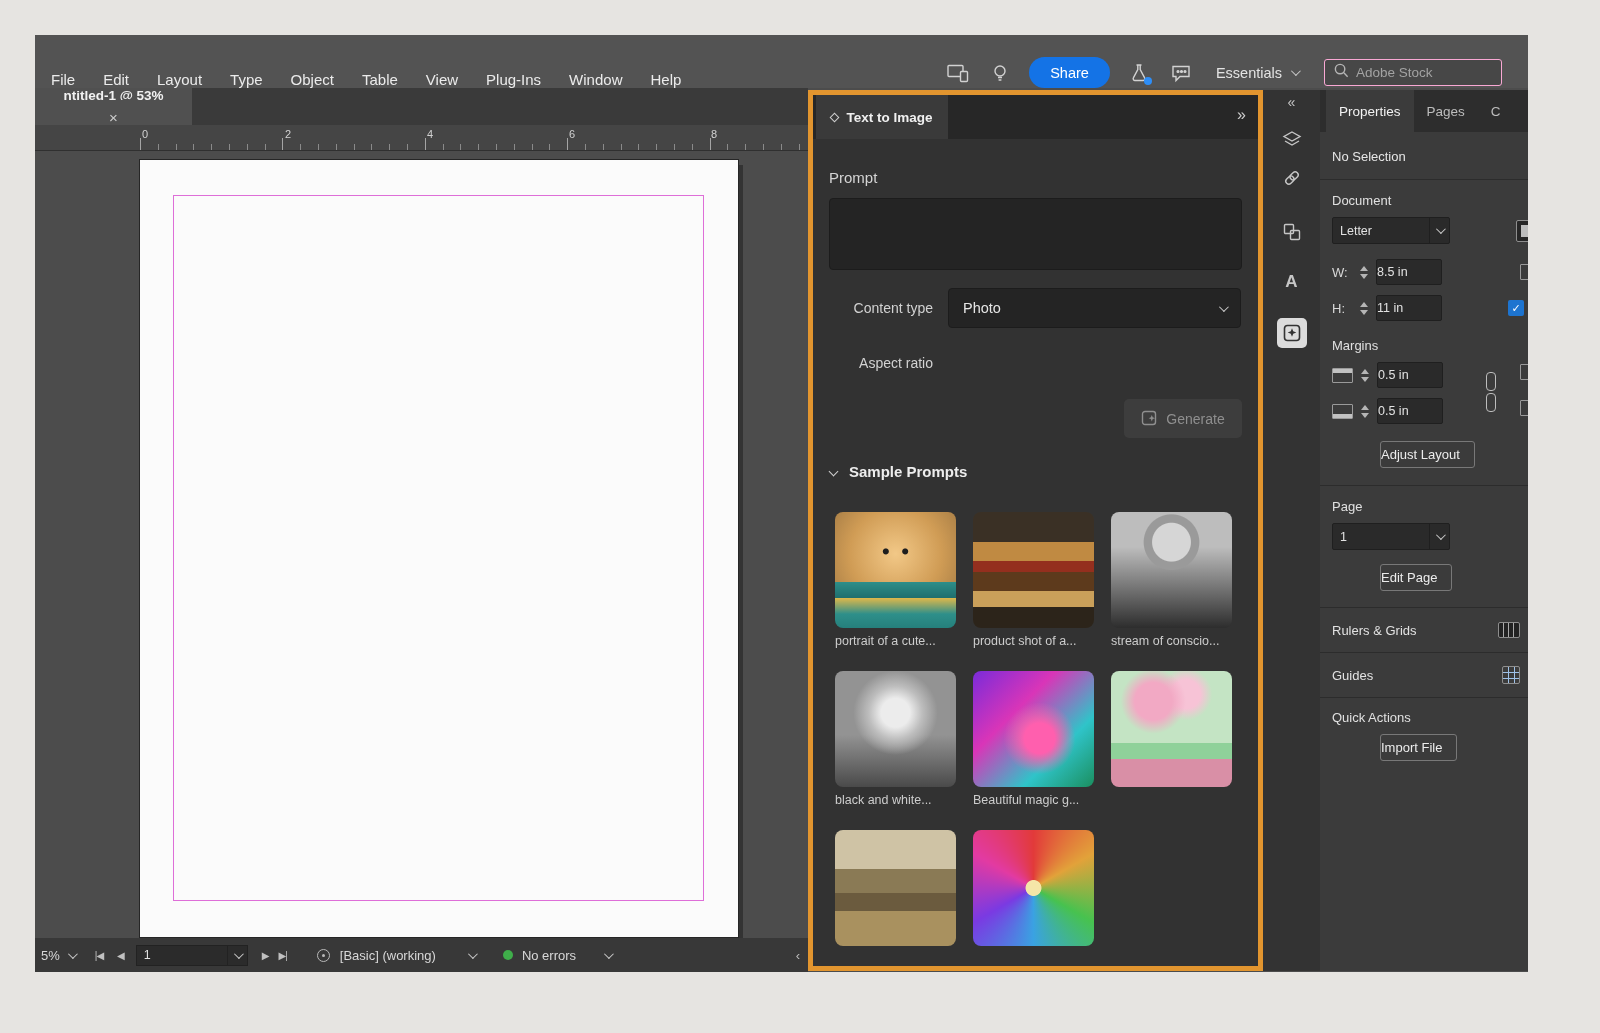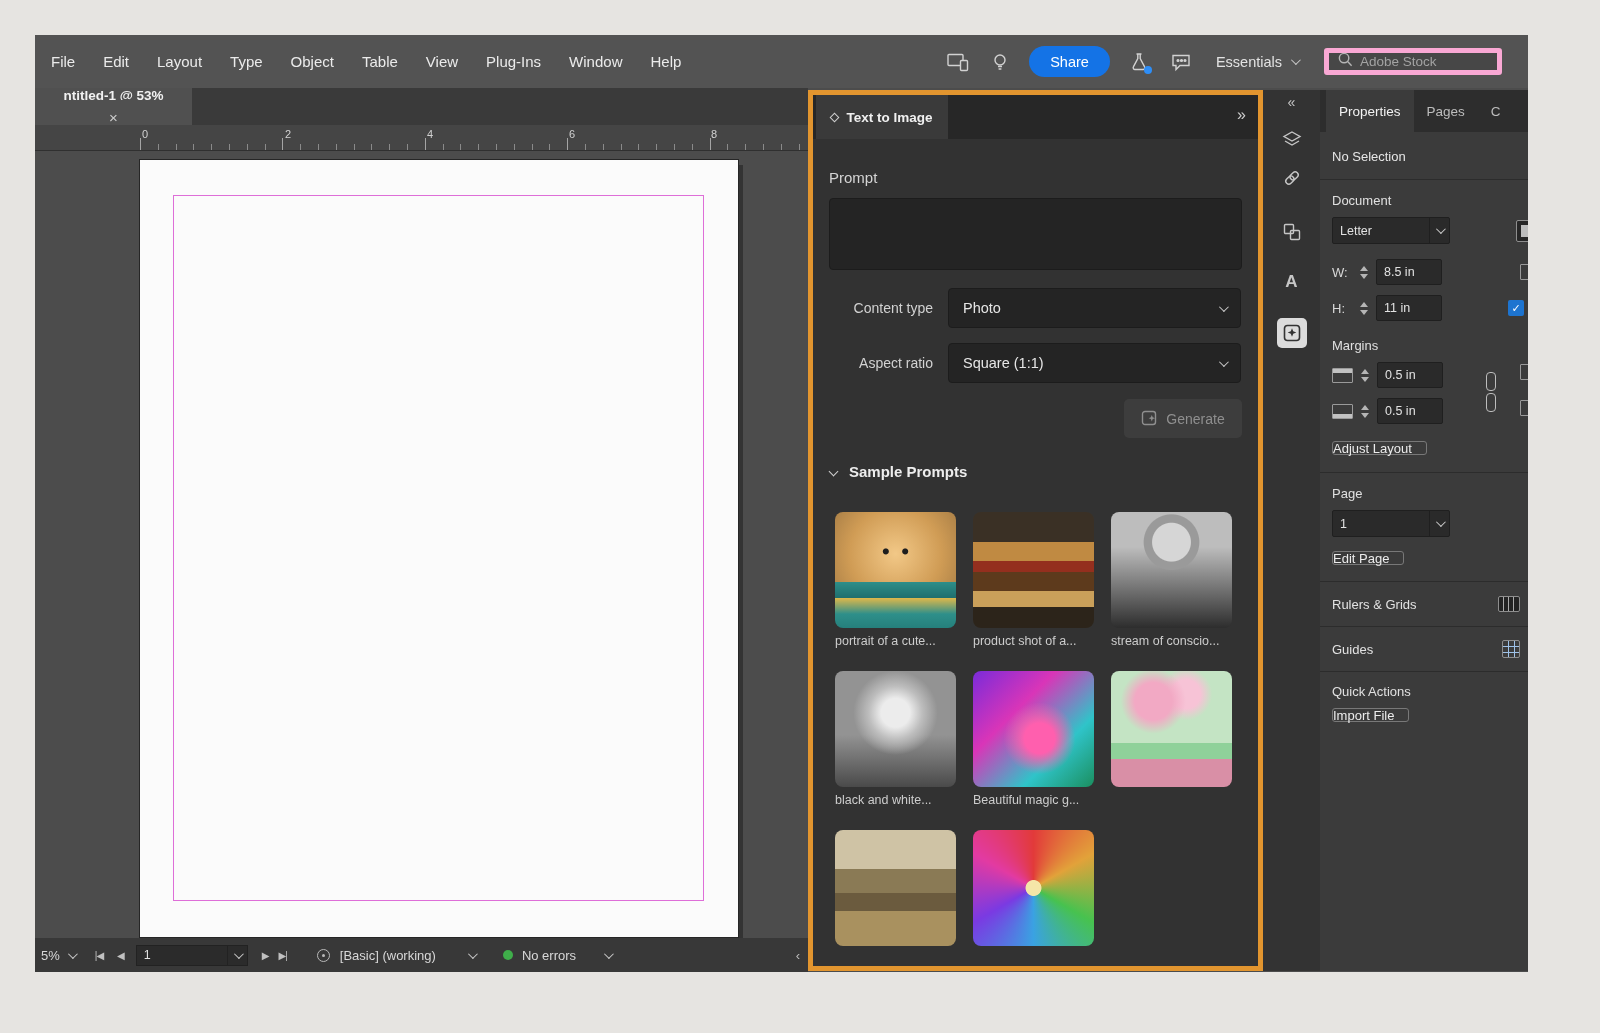--- a/index.html
+++ b/index.html
@@ -1,31 +1,31 @@
 <!DOCTYPE html>
 <html><head>
 <meta charset="utf-8">
 <style>
   * { box-sizing: border-box; margin: 0; padding: 0; }
   body { font-family: "Liberation Sans", "DejaVu Sans", sans-serif; }
   .stage { position: relative; width: 1600px; height: 1033px; background: #e6e4e1; overflow: hidden; }
   .app { position: absolute; left: 35px; top: 35px; width: 1493px; height: 937px; background: #4c4c4c; overflow: hidden; }
 
   
-  .menubar { position: absolute; left: 0; top: 0; width: 100%; height: 53px; background: #535353; display: flex; align-items: center; }
+  .menubar { position: absolute; left: 0; top: 0; width: 100%; height: 53px; background: #535353; display: flex; align-items: flex-end; }
   .menus { display: flex; align-items: center; padding-left: 2px; }
   .menu-item { padding: 0 14px; font-size: 15px; color: #ebebeb; cursor: default; }
   .menubar-right { margin-left: auto; display: flex; align-items: center; gap: 16px; padding-right: 26px; }
   .tool-icon { display: inline-flex; align-items: center; justify-content: center; width: 26px; height: 26px; position: relative; }
   .tool-icon svg { stroke: #d2d2d2; fill: none; stroke-width: 1.4; }
   .share-btn { border: none; background: #1473e6; color: #fff; font-size: 14.5px; height: 31px; padding: 0 21px; border-radius: 16px; font-family: inherit; }
   .notif-dot { position: absolute; right: 0px; bottom: 1px; width: 8px; height: 8px; border-radius: 50%; background: #2e8ef7; }
   .workspace { display: flex; align-items: center; gap: 9px; color: #e3e3e3; font-size: 14.5px; margin-left: 6px; }
   .chev { width: 7px; height: 7px; border-right: 1.6px solid #c9c9c9; border-bottom: 1.6px solid #c9c9c9; transform: rotate(45deg) translateY(-2px); display: inline-block; }
-  .stock-search { width: 178px; height: 27px; background: #474747; border: 5px solid #f9a8d4; border-radius: 3px; display: flex; align-items: center; padding: 0 8px; gap: 6px; margin-left: 10px; }
+  .stock-search { width: 178px; height: 27px; background: #474747; border: 1px solid #f9a8d4; border-radius: 3px; display: flex; align-items: center; padding: 0 8px; gap: 6px; margin-left: 10px; }
   .stock-search svg { stroke: #b5b5b5; fill: none; stroke-width: 1.5; }
   .stock-search input { flex: 1; min-width: 0; background: transparent; border: none; outline: none; color: #cfcfcf; font-size: 13.5px; font-family: inherit; }
   .stock-search input::placeholder { color: #a3a3a3; }
 
   
   .doc-tabbar { position: absolute; left: 0; top: 53px; width: 773px; height: 37px; background: #3a3a3a; }
   .doc-tab { position: absolute; left: 0; top: 0; height: 100%; width: 157px; background: #505050; display: flex; align-items: center; padding: 0 10px; gap: 10px; flex-direction: column; }
   .doc-title { font-size: 13.5px; font-weight: bold; color: #f1f1f1; white-space: nowrap; overflow: hidden; }
   .tab-close { color: #cccccc; font-size: 15px; line-height: 1; }
 
@@ -117,34 +117,34 @@
   .ptab { display: flex; align-items: center; padding: 16px 13px; font-size: 13.5px; color: #bdbdbd; white-space: nowrap; }
   .ptab.active { background: #3b3b3b; color: #f2f2f2; }
   .props-body { padding-left: 12px; position: relative; }
   .no-sel { margin: 17px 0 15px; color: #e6e6e6; }
   .pdiv { height: 1px; background: #2c2c2c; margin-left: -12px; }
   .sec-label { margin: 13px 0 9px; color: #e0e0e0; }
   .prow { display: flex; align-items: center; gap: 6px; position: relative; }
   .pselect { width: 118px; height: 27px; background: #2a2a2a; border: 1px solid #1f1f1f; display: flex; align-items: center; border-radius: 2px; }
   .pselect .val { flex: 1; padding-left: 7px; font-size: 12.5px; color: #e2e2e2; }
   .pselect .chevbox { width: 20px; height: 100%; border-left: 1px solid #1f1f1f; display: flex; align-items: center; justify-content: center; }
-  .pfield { width: 66px; height: 26px; background: #2a2a2a; border: 1px solid #1f1f1f; border-radius: 2px; display: flex; align-items: center; padding-left: 7px; font-size: 12.5px; color: #e2e2e2; }
+  .pfield { width: 66px; height: 26px; background: #2a2a2a; border: 1px solid #1f1f1f; border-radius: 2px; display: flex; align-items: center; padding-left: 0; font-size: 12.5px; color: #e2e2e2; }
   .dimlabel { width: 20px; color: #d8d8d8; }
   .stepper { display: flex; flex-direction: column; gap: 3px; width: 12px; align-items: center; }
   .tri-up { width: 0; height: 0; border-left: 4px solid transparent; border-right: 4px solid transparent; border-bottom: 5px solid #b5b5b5; }
   .tri-dn { width: 0; height: 0; border-left: 4px solid transparent; border-right: 4px solid transparent; border-top: 5px solid #b5b5b5; }
   .margin-ic { width: 21px; height: 15px; border: 1px solid #9a9a9a; position: relative; border-radius: 1px; }
   .margin-ic.top::after { content:''; position: absolute; left: 0; right: 0; top: 0; height: 4px; background: #c2c2c2; }
   .margin-ic.bottom::after { content:''; position: absolute; left: 0; right: 0; bottom: 0; height: 4px; background: #c2c2c2; }
   .chain-ic { position: absolute; right: 32px; top: 10px; width: 12px; height: 40px; }
   .chain-ic::before, .chain-ic::after { content:''; position: absolute; left: 2px; width: 8px; height: 17px; border: 1.6px solid #bdbdbd; border-radius: 4px; }
   .chain-ic::before { top: 0; } .chain-ic::after { bottom: 0; }
   .cut-ic { position: absolute; width: 20px; height: 16px; border: 1px solid #9a9a9a; border-radius: 1px; background: linear-gradient(90deg, transparent 8px, #9a9a9a 8px 9px, transparent 9px); }
   .blue-check { width: 16px; height: 16px; background: #1d74d0; border-radius: 2px; color: #fff; font-size: 11px; display: flex; align-items: center; justify-content: center; position: absolute; right: 4px; }
-  .wide-btn { height: 14px; border: 1px solid #787878; border-radius: 3px; background: transparent; color: #ececec; font-size: 13px; font-family: inherit; display: flex; align-items: center; justify-content: flex-end; padding-right: 14px; margin-right: -10px; }
+  .wide-btn { height: 27px; border: 1px solid #787878; border-radius: 3px; background: transparent; color: #ececec; font-size: 13px; font-family: inherit; display: flex; align-items: center; justify-content: flex-end; padding-right: 14px; margin-right: -10px; margin-left: 48px; }
   .icon-row { display: flex; align-items: center; justify-content: space-between; height: 44px; padding-right: 8px; }
   .rg-ic { width: 22px; height: 16px; background: #232323; border: 1px solid #8e8e8e; border-radius: 2px;
      background-image: linear-gradient(90deg, transparent 4px, #aaa 4px 5px, transparent 5px 9px, #aaa 9px 10px, transparent 10px 14px, #aaa 14px 15px, transparent 15px); }
   .guides-ic { width: 18px; height: 18px; border: 1px solid #8e8e8e; border-radius: 2px;
      background-image: linear-gradient(90deg, transparent 5px, #9fc2e8 5px 6px, transparent 6px 11px, #9fc2e8 11px 12px, transparent 12px),
                        linear-gradient(180deg, transparent 5px, #9fc2e8 5px 6px, transparent 6px 11px, #9fc2e8 11px 12px, transparent 12px); }
   .doc-setup-ic { position: absolute; right: -10px; width: 22px; height: 22px; background: #262626; border: 1px solid #8e8e8e; border-radius: 2px; }
   .doc-setup-ic::after { content:''; position: absolute; left: 4px; top: 4px; width: 12px; height: 12px; background: #bdbdbd; }
 </style>
 </head>
@@ -267,24 +267,20 @@
       <span class="t2i-label" style="top:74px">Prompt</span>
       <textarea class="prompt-box" style=""></textarea>
 
       <span class="t2i-row-label" style="top:205px">Content type</span>
       <div class="t2i-select" style="top:193px">
         <span class="val">Photo</span>
         <i class="chev"></i>
       </div>
 
       <span class="t2i-row-label" style="top:260px">Aspect ratio</span>
-      <div class="t2i-select" style="top:248px">
-        <span class="val">Square (1:1)</span>
-        <i class="chev"></i>
-      </div>
 
       <button class="generate-btn">
         <svg width="17" height="17" viewBox="0 0 17 17">
             <rect x="1.5" y="1.5" width="13" height="13" rx="2.5" fill="none" stroke-width="1.4"></rect>
             <path d="M10.8 5 l.9 2.3 2.3 .9 -2.3 .9 -.9 2.3 -.9 -2.3 -2.3 -.9 2.3 -.9 z" stroke="none"></path>
           </svg>
         <span>Generate</span>
       </button>
 
       <div class="samples-header">

